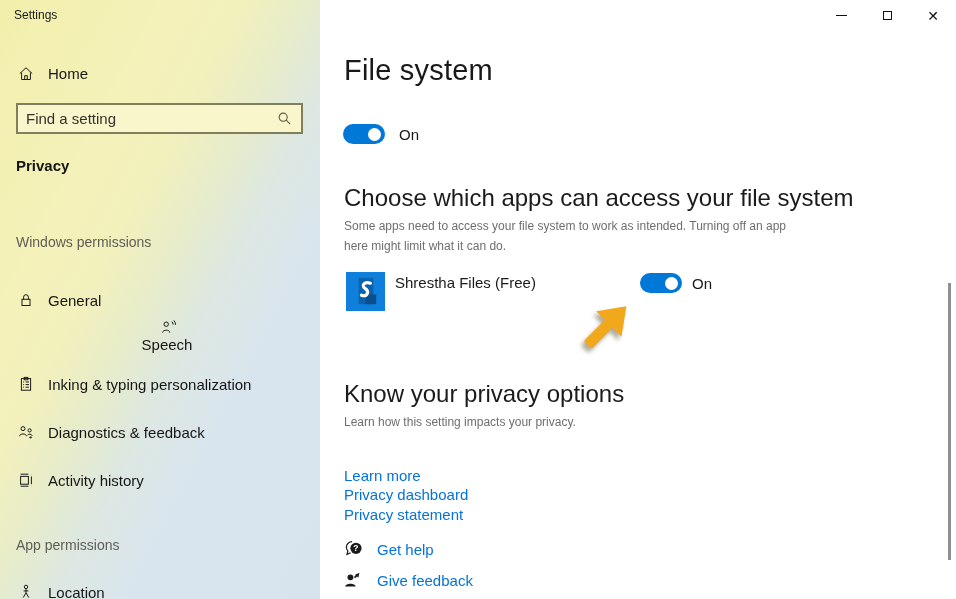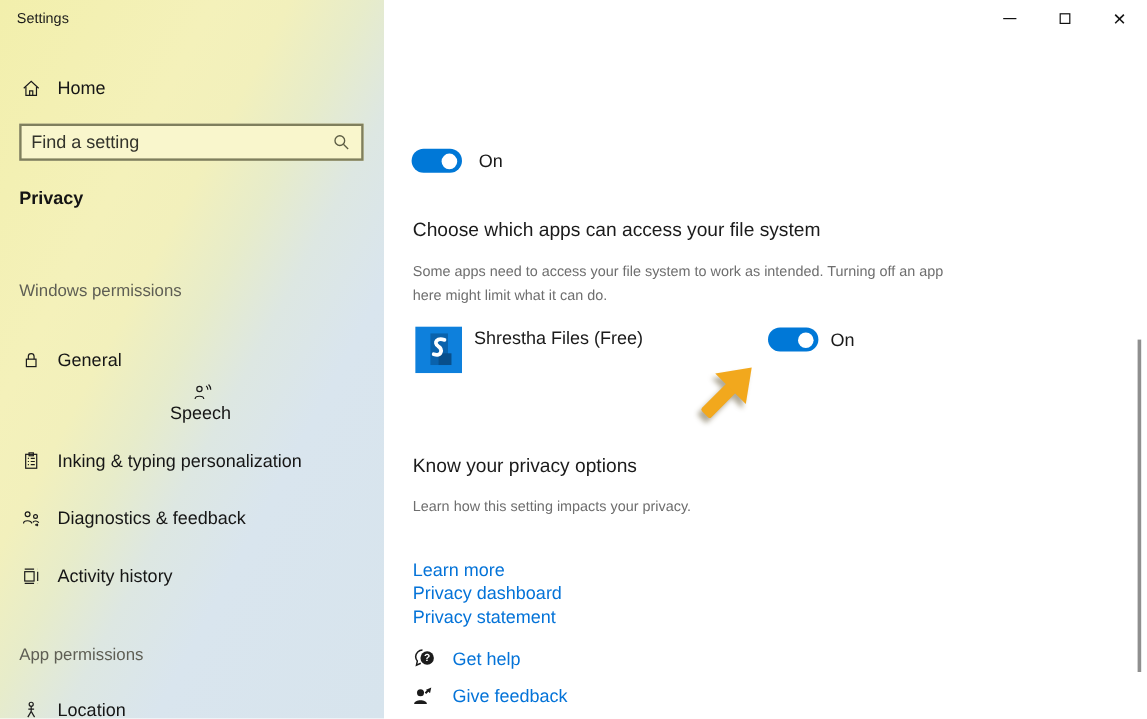--- a/index.html
+++ b/index.html
@@ -36,21 +36,21 @@
   .min-glyph { width:11px; height:1px; background:#111; }
   .max-glyph { width:9px; height:9px; border:1px solid #111; }
   .close-glyph { font-size:14px; color:#111; line-height:1; }
 
   .page-title { position:absolute; left:24px; top:54px; font-size:29px; font-weight:400; color:#191919; letter-spacing:0.2px; }
 
   .toggle { position:absolute; width:42px; height:20px; border-radius:10px; background:#0078d7; }
   .toggle .knob { position:absolute; right:4px; top:3.5px; width:13px; height:13px; border-radius:50%; background:#fff; }
   .toggle-label { position:absolute; font-size:15px; color:#1a1a1a; }
 
-  .sec-heading { position:absolute; left:24px; font-size:16px; font-weight:400; color:#1b1b1b; }
+  .sec-heading { position:absolute; left:24px; font-size:24px; font-weight:400; color:#1b1b1b; }
   .body-text { position:absolute; left:24px; font-size:12px; line-height:20px; color:#6e6e6e; }
 
   .app-row-icon { position:absolute; left:26px; top:272px; width:39px; height:39px; }
   .app-name { position:absolute; left:75px; top:274px; font-size:15px; color:#1a1a1a; }
 
   .links-list { position:absolute; left:24px; top:438px; display:flex; flex-direction:column;margin-top:28px; }
   .links-list a { font-size:15px; line-height:19.3px; color:#0473d8; text-decoration:none; cursor:pointer; }
 
   .footer-link { position:absolute; left:24px; display:flex; align-items:center; cursor:pointer; }
   .footer-link .f-icon { width:20px; display:flex; }
@@ -181,20 +181,21 @@
           <span class="min-glyph"></span>
         </div>
       <div class="cap-btn">
           <span class="max-glyph"></span>
         </div>
       <div class="cap-btn">
           <span class="close-glyph">✕</span>
         </div>
     </div>
 
+    <h1 class="page-title">File system</h1>
 
     <div class="toggle" style="left:23px; top:124px;">
       <span class="knob"></span>
     </div>
     <span class="toggle-label" style="left:79px; top:126px;">On</span>
 
     <h2 class="sec-heading" style="top:184px;">Choose which apps can access your file system</h2>
     <p class="body-text" style="top:216px; width:458px;">Some apps need to access your file system to work as intended. Turning off an app here might limit what it can do.</p>
 
     <span class="app-row-icon">

